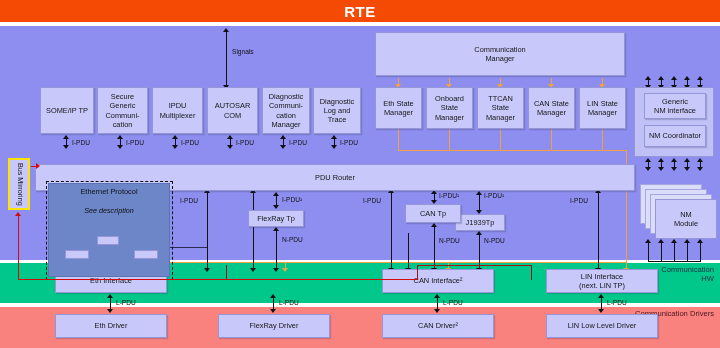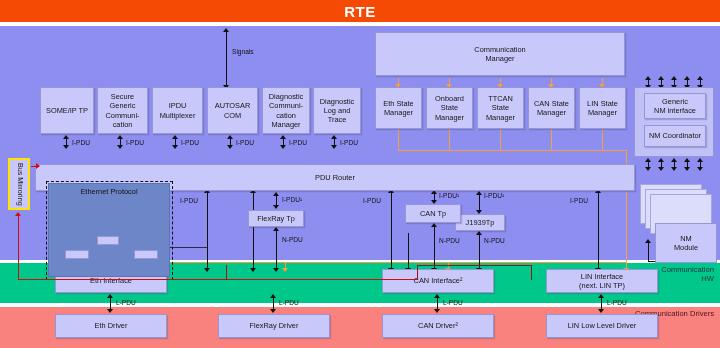--- a/index.html
+++ b/index.html
@@ -301,21 +301,21 @@
   <div class="vline" style="left:687px; top:162px; height:7px;"></div>
   <div class="arrow up" style="left:684px; top:158px;"></div>
   <div class="arrow down" style="left:684px; top:167px;"></div>
   <div class="vline" style="left:700px; top:162px; height:7px;"></div>
   <div class="arrow up" style="left:697px; top:158px;"></div>
   <div class="arrow down" style="left:697px; top:167px;"></div>
 
   <div class="nm-stack-sheet" style="left:640px; top:184px; width:62px; height:40px;"></div>
   <div class="nm-stack-sheet" style="left:645px; top:189px; width:62px; height:40px;"></div>
   <div class="nm-stack-sheet" style="left:650px; top:194px; width:62px; height:40px;"></div>
-  <div class="box plain" style="left:655px; top:199px; width:62px; height:40px; flex-direction:column; z-index:8;margin-top:24px;">
+  <div class="box plain" style="left:655px; top:199px; width:62px; height:40px; flex-direction:column; z-index:8;">
     <div>NM</div>
     <div>Module</div>
   </div>
 
   <div class="vline" style="left:648px; top:243px; height:19px;"></div>
   <div class="arrow up" style="left:645px; top:239px;"></div>
   <div class="vline" style="left:661px; top:243px; height:19px;"></div>
   <div class="arrow up" style="left:658px; top:239px;"></div>
   <div class="vline" style="left:674px; top:243px; height:19px;"></div>
   <div class="arrow up" style="left:671px; top:239px;"></div>
@@ -338,20 +338,21 @@
   <div class="arrow up red" style="left:15px; top:212px; z-index:10;"></div>
   <div class="hline red" style="left:18px; top:279px; width:400px; z-index:10;"></div>
   <div class="vline darkred" style="left:417px; top:265px; height:15px; z-index:10;"></div>
   <div class="vline darkred" style="left:226px; top:265px; height:15px; z-index:10;"></div>
   <div class="vline darkred" style="left:531px; top:265px; height:15px; z-index:10;"></div>
   <div class="hline darkred" style="left:417px; top:265px; width:114px; z-index:10;"></div>
 
   <div id="eth-protocol-inner" style="left:48px; top:183px; width:122px; height:94px;">
     <div id="eth-protocol-title" class="txt">Ethernet Protocol</div>
     <div id="eth-protocol-note" class="txt">
+      <div>See description</div>
     </div>
     <div class="eth-stub" style="left:48px; top:52px; width:22px; height:9px;"></div>
     <div class="eth-stub" style="left:16px; top:66px; width:24px; height:9px;"></div>
     <div class="eth-stub" style="left:85px; top:66px; width:24px; height:9px;"></div>
   </div>
   <div id="eth-protocol-dashed" style="left:46px; top:181px; width:127px; height:99px;"></div>
 
   <div class="box" style="left:248px; top:210px; width:56px; height:17px;">FlexRay Tp</div>
   <div class="box" style="left:405px; top:204px; width:56px; height:19px;">CAN Tp</div>
   <div class="box" style="left:455px; top:214px; width:50px; height:17px; z-index:4;">J1939Tp</div>

